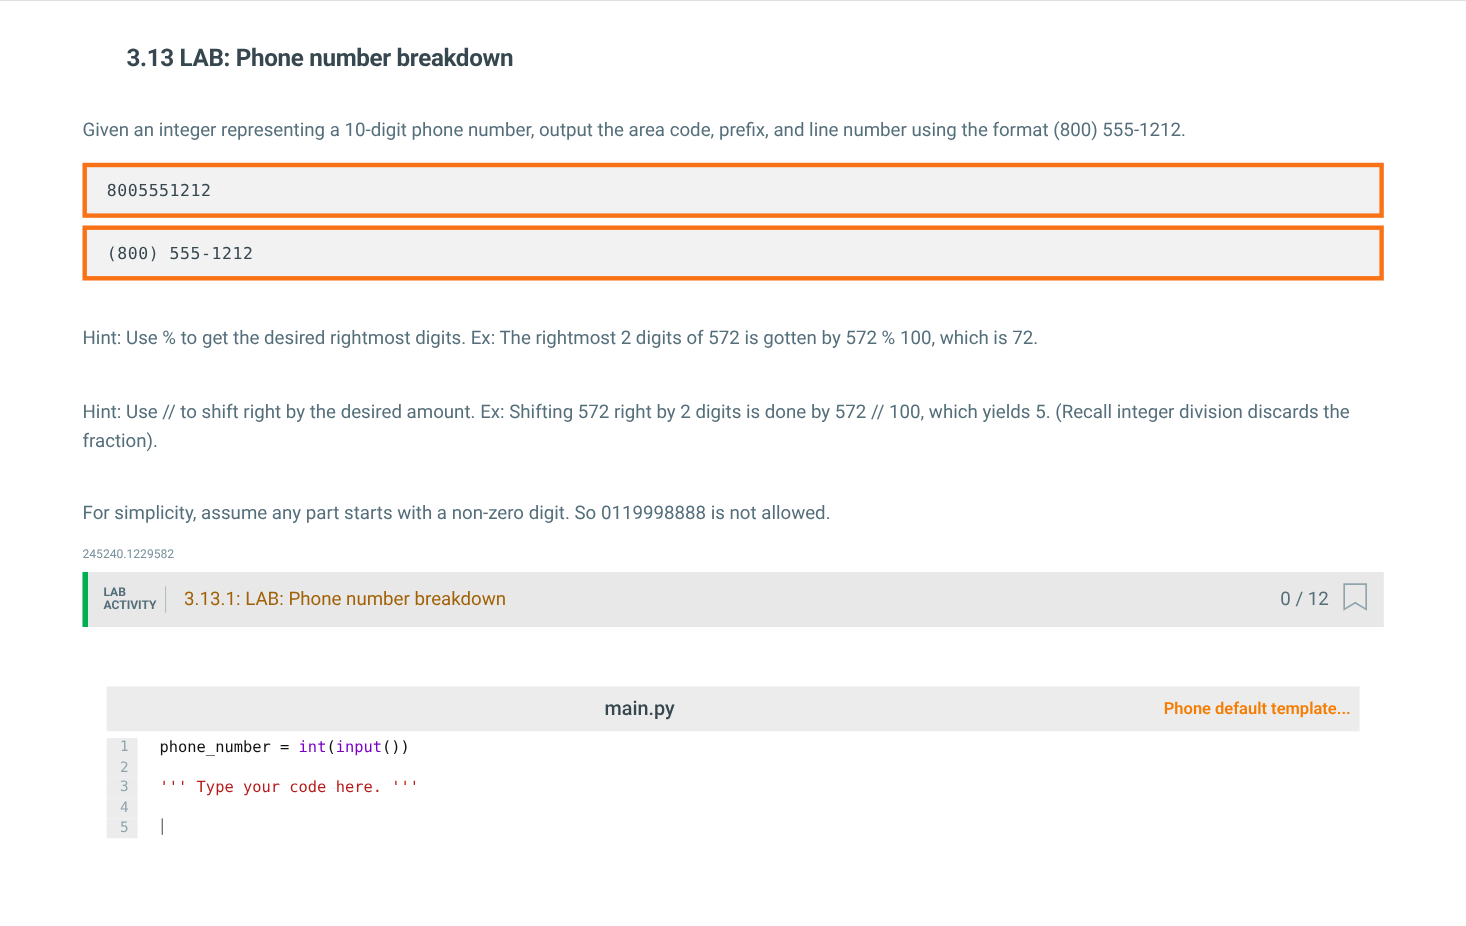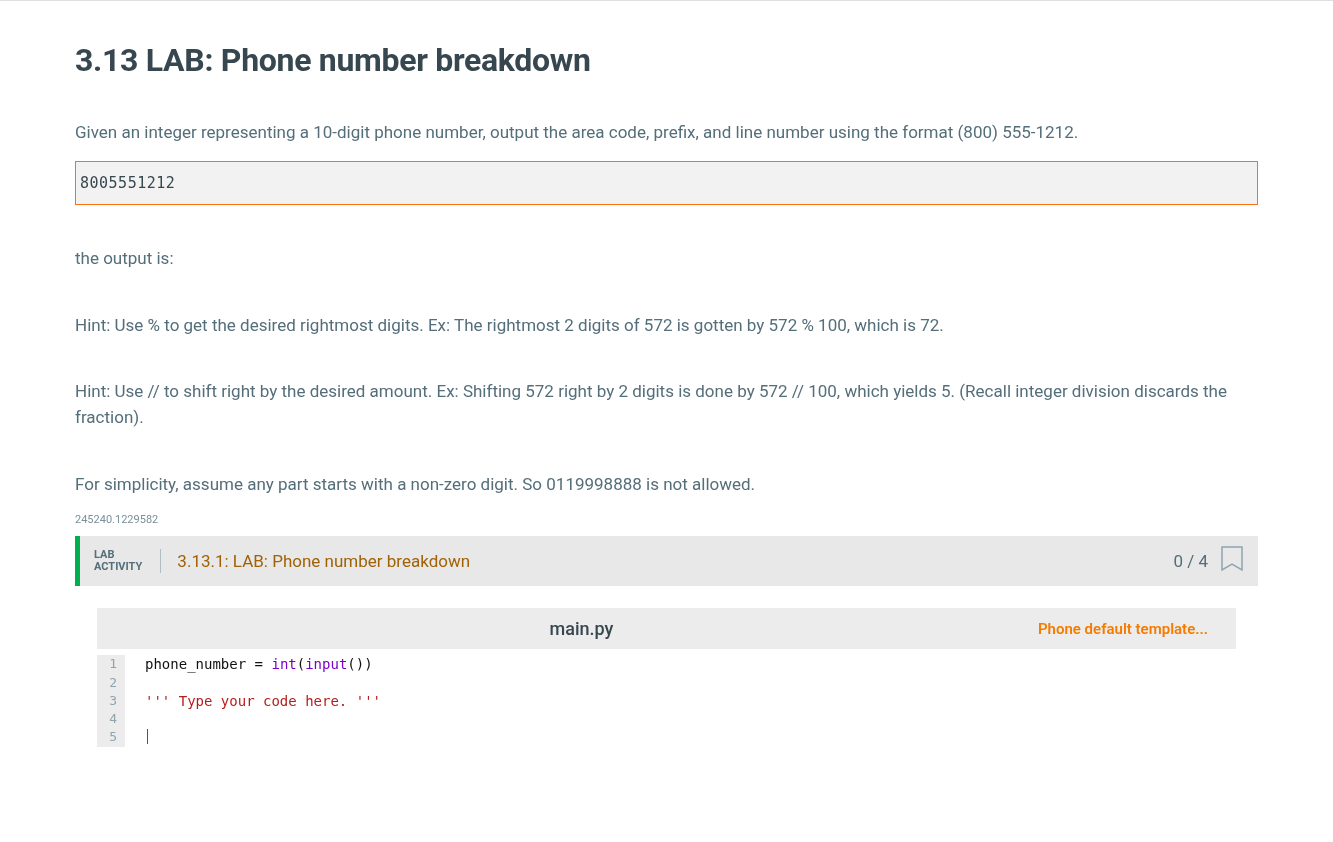--- a/index.html
+++ b/index.html
@@ -9,37 +9,38 @@
   color: #37474f;
   width: 1333px;
   height: 842px;
   overflow: hidden;
   border-top: 1px solid #e0e0e0;
 }
 .container {
   padding: 40px 75px 0 75px;
 }
 h1 {
-  font-size: 32px;
+  font-size: 22px;
   font-weight: 700;
   color: #37474f;
   margin-bottom: 28px;
   letter-spacing: -0.3px;
+  margin-left: 40px;
 }
 .body-text {
   font-size: 17px;
   color: #546e7a;
   line-height: 1.55;
   margin-bottom: 16px;
   margin-top: 40px;
 }
 .code-block {
   background: #f2f2f2;
-  border: 1px solid #f97316;
-  padding: 12px 4px;
+  border: 4px solid #f97316;
+  padding: 12px 18px;
   font-family: "Menlo", "Consolas", monospace;
   font-size: 15px;
   color: #37474f;
   margin-bottom: 7px;
   letter-spacing: 0.5px;
 }
 .small-id {
   font-size: 11px;
   color: #78909c;
   margin-top: 0;
@@ -51,21 +52,21 @@
   display: flex;
   align-items: center;
   padding: 10px 14px;
   margin-bottom: 0;
 }
 .lab-label {
   font-size: 11px;
   font-weight: 700;
   color: #546e7a;
   line-height: 1.1;
-  padding-right: 18px;
+  padding-right: 8px;
   border-right: 1px solid #b0bec5;
 }
 .lab-title {
   font-size: 17px;
   color: #a16207;
   padding-left: 16px;
   flex: 1;
 }
 .lab-score {
   font-size: 17px;
@@ -78,21 +79,22 @@
 }
 .bookmark-icon svg { display: block; }
 .editor-wrap {
   background: #fff;
   padding: 22px 22px 0 22px;
 }
 .editor-header {
   background: #ececec;
   display: flex;
   align-items: center;
-  padding: 10px 28px;
+  padding: 10px 8px;
+  margin-top: 32px;
 }
 .filename {
   flex: 1;
   text-align: center;
   font-size: 18px;
   color: #37474f;
   font-weight: 500;
 }
 .load-template {
   font-size: 15px;
@@ -140,38 +142,38 @@
 <body>
 
 <div class="container">
   <h1>3.13 LAB: Phone number breakdown</h1>
 
   <p class="body-text">Given an integer representing a 10-digit phone number, output the area code, prefix, and line number using the format (800) 555-1212.</p>
 
 
   <div class="code-block">8005551212</div>
 
-  <p class="body-text">the output is:</p>
-
+
+  <div class="code-block">(800) 555-1212</div>
 
   <p class="body-text">Hint: Use % to get the desired rightmost digits. Ex: The rightmost 2 digits of 572 is gotten by 572 % 100, which is 72.</p>
 
   <p class="body-text">Hint: Use // to shift right by the desired amount. Ex: Shifting 572 right by 2 digits is done by 572 // 100, which yields 5. (Recall integer division discards the fraction).</p>
 
   <p class="body-text">For simplicity, assume any part starts with a non-zero digit. So 0119998888 is not allowed.</p>
 
   <div class="small-id">245240.1229582</div>
 
   <div class="lab-activity">
     <div class="lab-label">
       <span>LAB</span><br>
       <span>ACTIVITY</span>
     </div>
     <div class="lab-title">3.13.1: LAB: Phone number breakdown</div>
-    <div class="lab-score">0 / 4</div>
+    <div class="lab-score">0 / 12</div>
     <div class="bookmark-icon">
       <svg width="24" height="30" viewBox="0 0 24 30">
         <path d="M2 1 H22 V24 L12 18 L2 24 Z" fill="none" stroke="#90a4ae" stroke-width="1.5"></path>
       </svg>
     </div>
   </div>
 
   <div class="editor-wrap">
     <div class="editor-header">
       <div class="filename">main.py</div>

